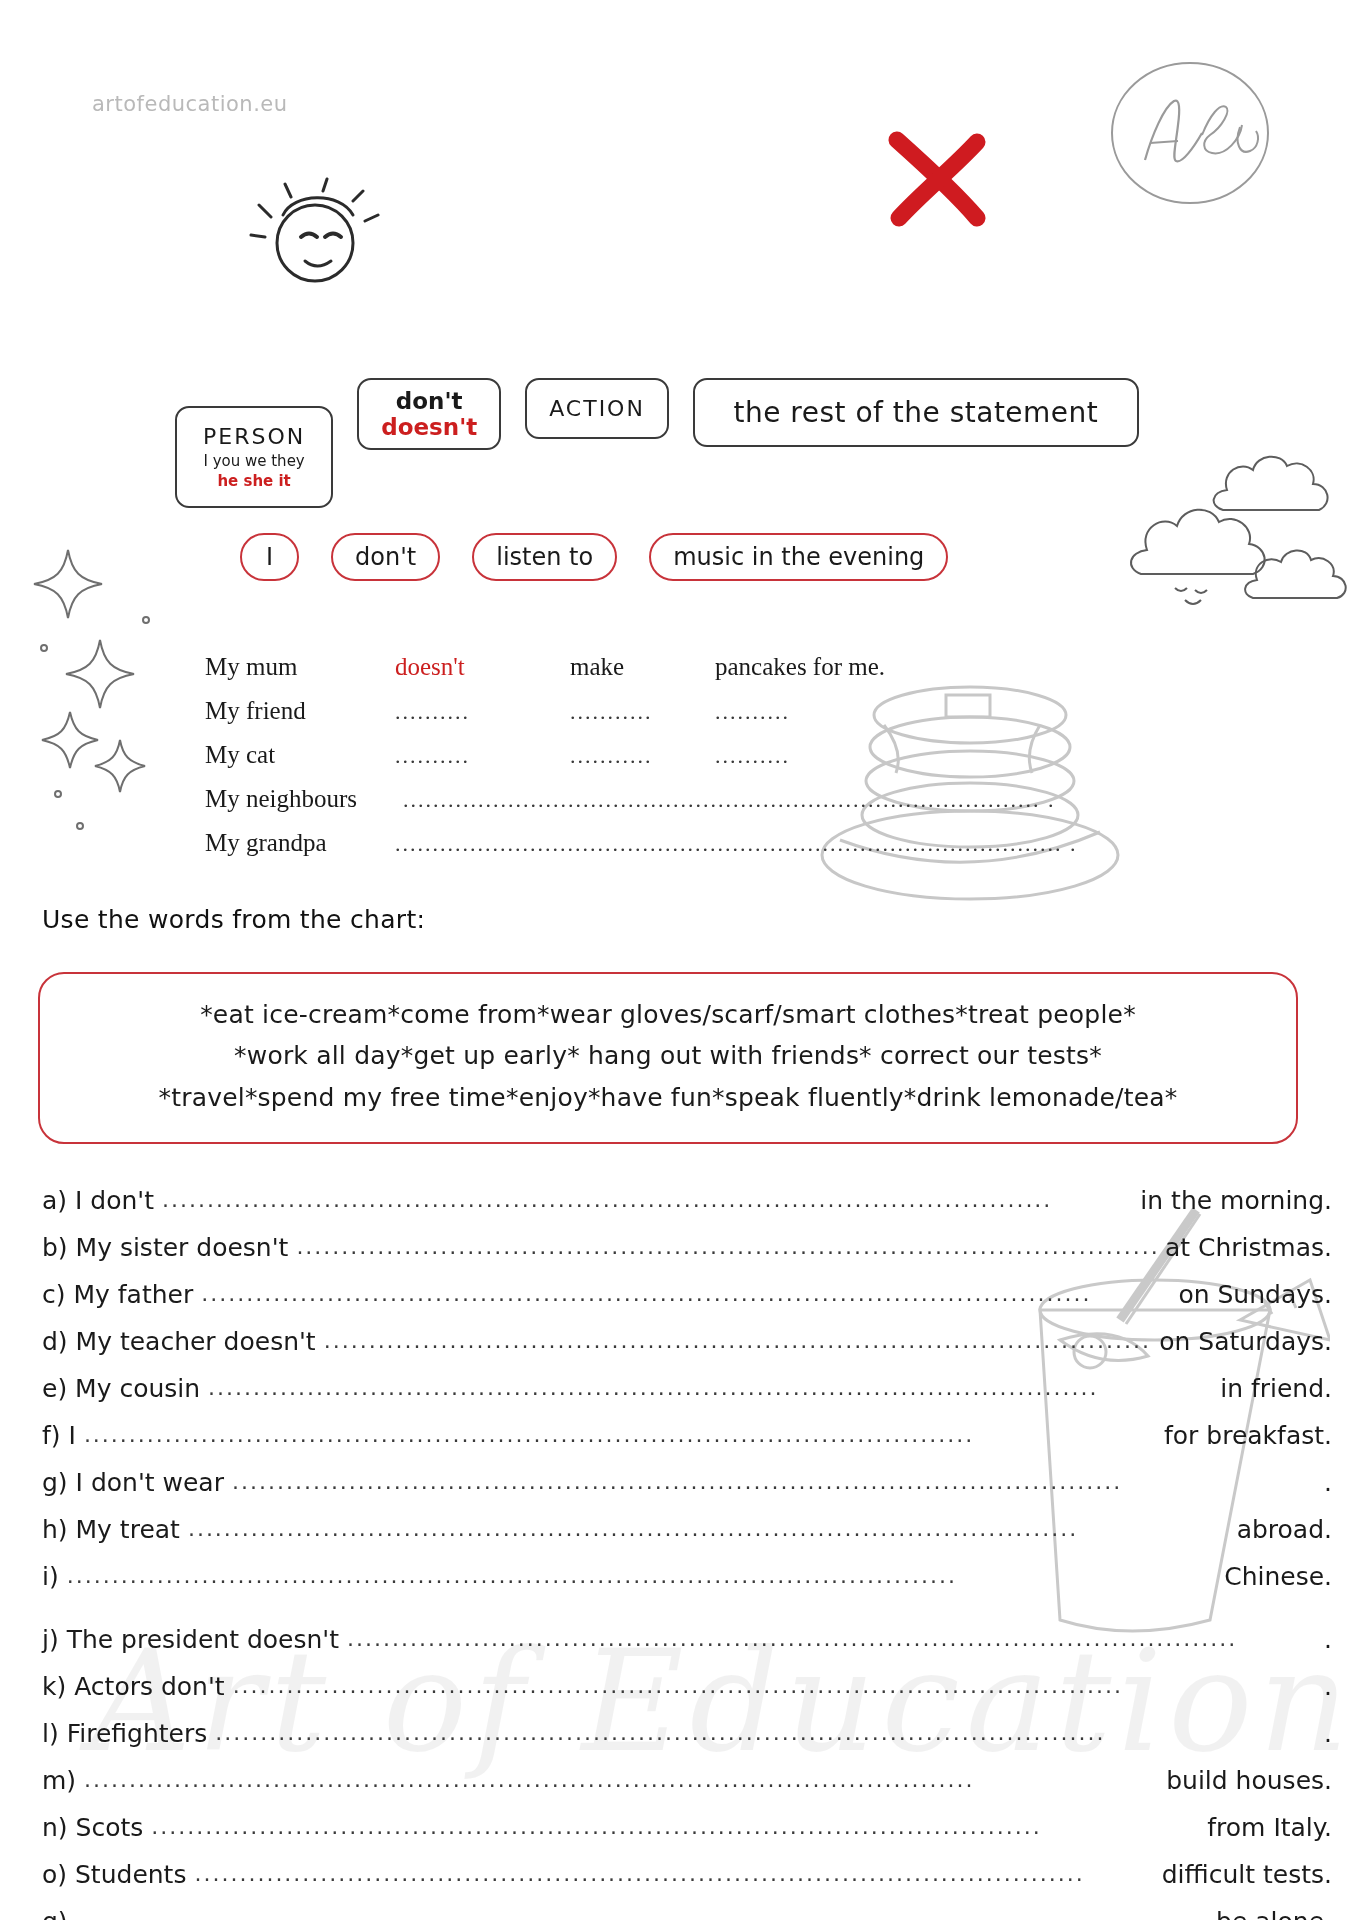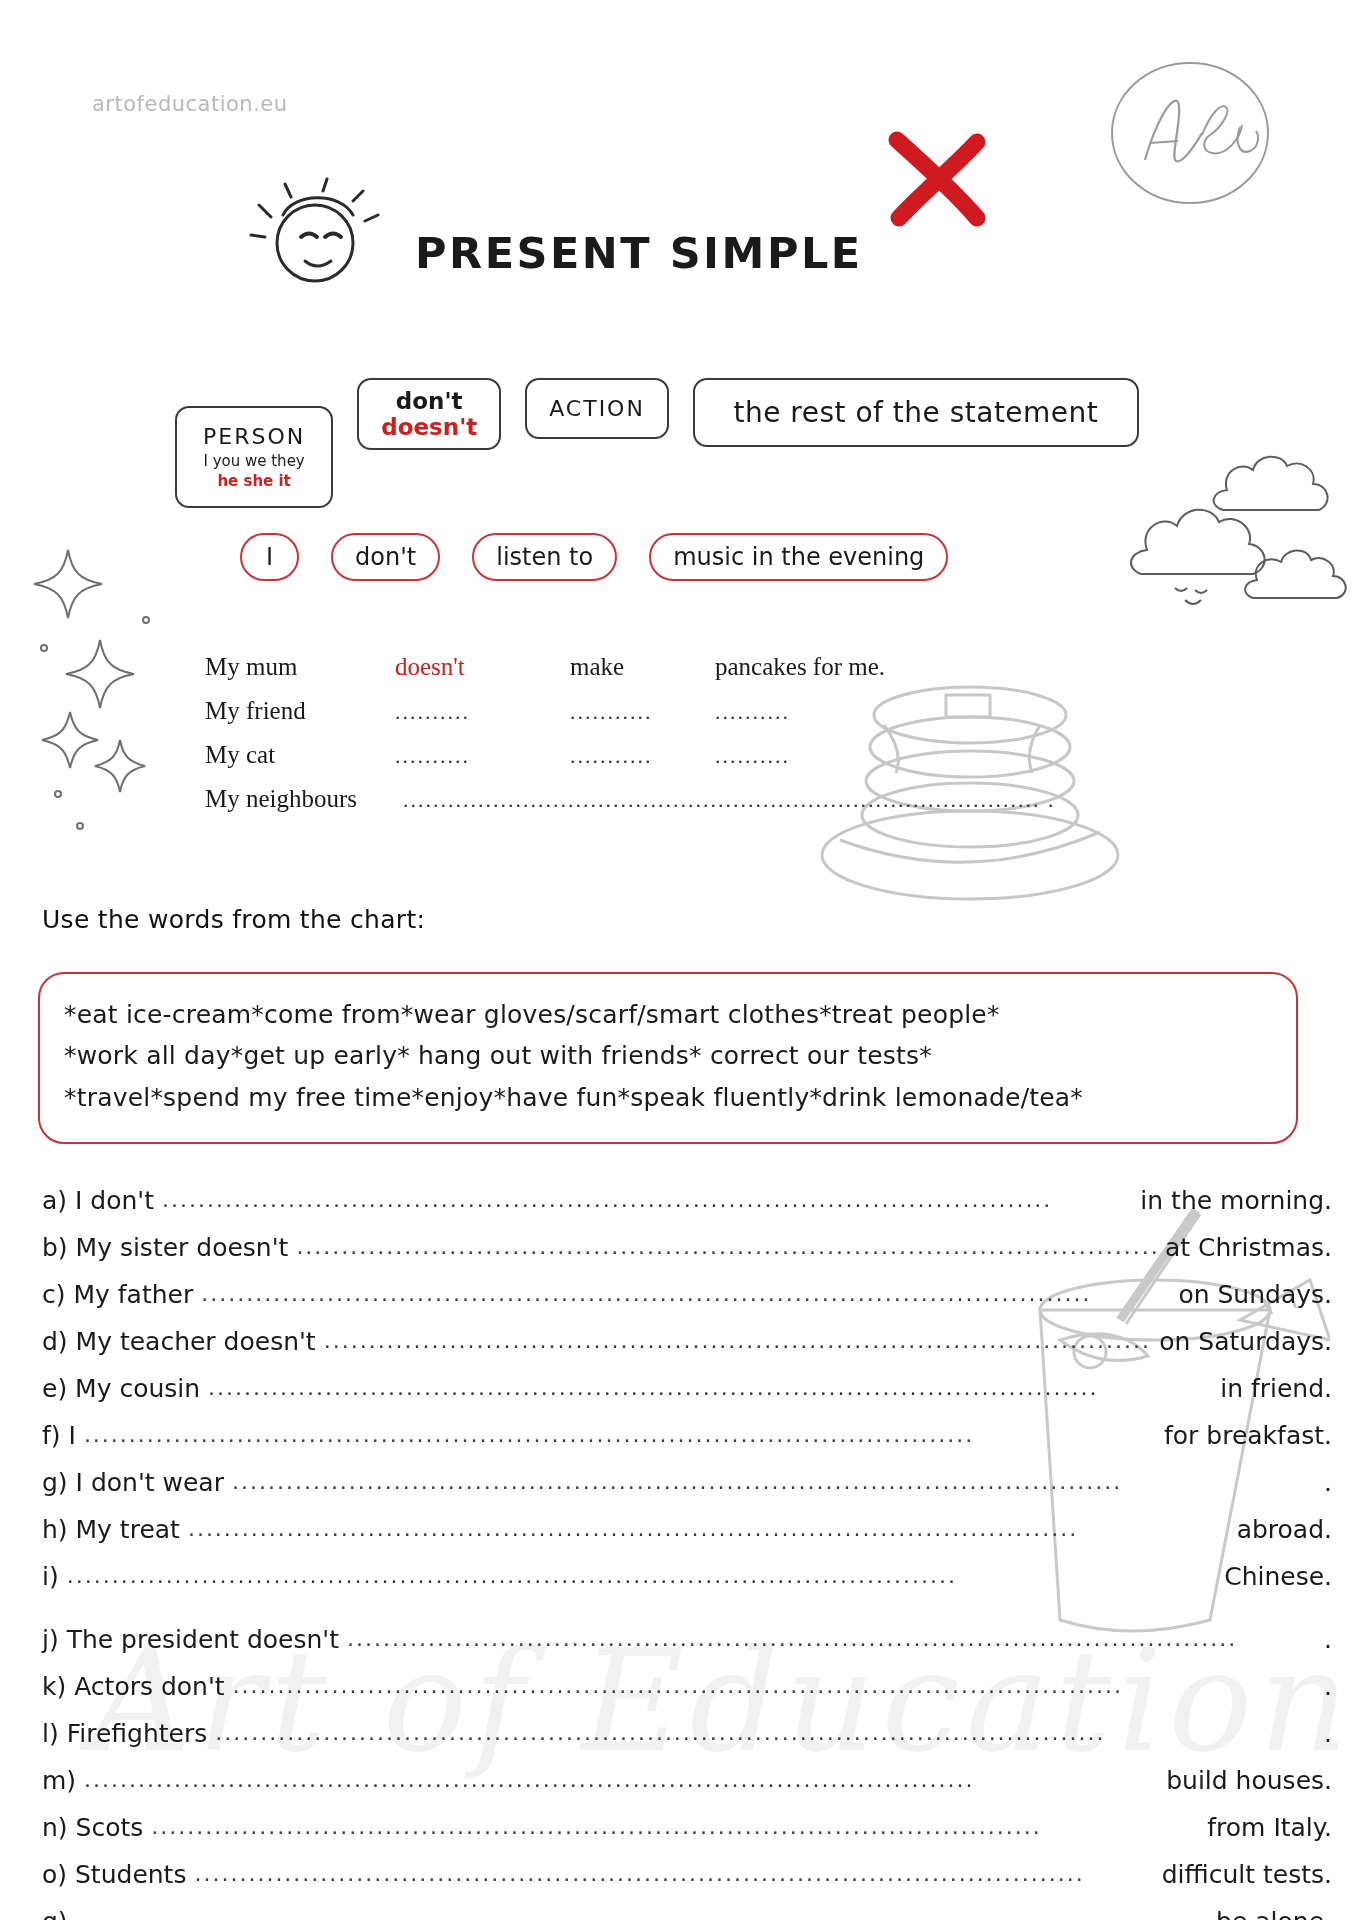--- a/index.html
+++ b/index.html
@@ -154,21 +154,21 @@
   
   .wordbank {
     position: absolute;
     left: 38px;
     top: 972px;
     width: 1260px;
     border: 2px solid #c8333a;
     border-radius: 26px;
     padding: 20px 24px 24px 24px;
     box-sizing: border-box;
-    text-align: left;
+    text-align: center;
     font-size: 25px;
     line-height: 1.65;
     font-family: "DejaVu Sans", sans-serif;
     background: rgba(255,255,255,0.75);
     letter-spacing: 0.2px;
   }
 
   
   .exercises {
     position: absolute;
@@ -247,21 +247,20 @@
   <div class="logo">
     <svg width="200" height="160" viewBox="0 0 200 160" fill="none" stroke="#9a9a9a" stroke-width="2">
       <ellipse cx="100" cy="78" rx="78" ry="70"></ellipse>
       <path d="M55 105 C62 80, 74 52, 84 46 C90 43, 90 55, 88 70 C86 88, 82 104, 86 106 C92 109, 104 92, 112 78" stroke-width="2.2"></path>
       <path d="M60 88 L88 86"></path>
       <path d="M112 80 C120 60, 130 48, 136 52 C141 56, 132 72, 120 80 C112 86, 112 96, 122 98 C136 101, 150 84, 152 70"></path>
       <path d="M150 72 C144 88, 150 100, 160 96 C168 93, 170 82, 166 76"></path>
     </svg>
   </div>
 
-  <div class="title">PRESENT SIMPLE</div>
 
   <svg class="deco" style="left:28px;top:530px;" width="140" height="320" viewBox="0 0 140 320" fill="none" stroke="#6f6f6f" stroke-width="2">
     <path d="M40 20 C44 42, 52 50, 74 54 C52 58, 44 66, 40 88 C36 66, 28 58, 6 54 C28 50, 36 42, 40 20 Z"></path>
     <path d="M72 110 C76 132, 84 140, 106 144 C84 148, 76 156, 72 178 C68 156, 60 148, 38 144 C60 140, 68 132, 72 110 Z"></path>
     <path d="M42 182 C46 200, 52 206, 70 210 C52 214, 46 220, 42 238 C38 220, 32 214, 14 210 C32 206, 38 200, 42 182 Z"></path>
     <path d="M92 210 C95 226, 101 232, 117 236 C101 240, 95 246, 92 262 C89 246, 83 240, 67 236 C83 232, 89 226, 92 210 Z"></path>
     <circle cx="16" cy="118" r="3"></circle>
     <circle cx="118" cy="90" r="3"></circle>
     <circle cx="30" cy="264" r="3"></circle>
     <circle cx="52" cy="296" r="3"></circle>
@@ -338,20 +337,24 @@
       <div class="c-aux dots-s">..........</div>
       <div class="c-act dots-s">...........</div>
       <div class="c-rest dots-s">..........</div>
     </div>
 
     <div class="trow">
       <div style="width:198px">My neighbours</div>
       <div class="longdots">..................................................................................... .</div>
     </div>
 
+    <div class="trow">
+      <div style="width:190px">My grandpa</div>
+      <div class="longdots">......................................................................................... .</div>
+    </div>
 
   </div>
 
   <div class="instruction">
     <div>Use the words from the chart:</div>
   </div>
 
   <div class="wordbank">
     <div>*eat ice-cream*come from*wear gloves/scarf/smart clothes*treat people*</div>
     <div>*work all day*get up early* hang out with friends* correct our tests*</div>

